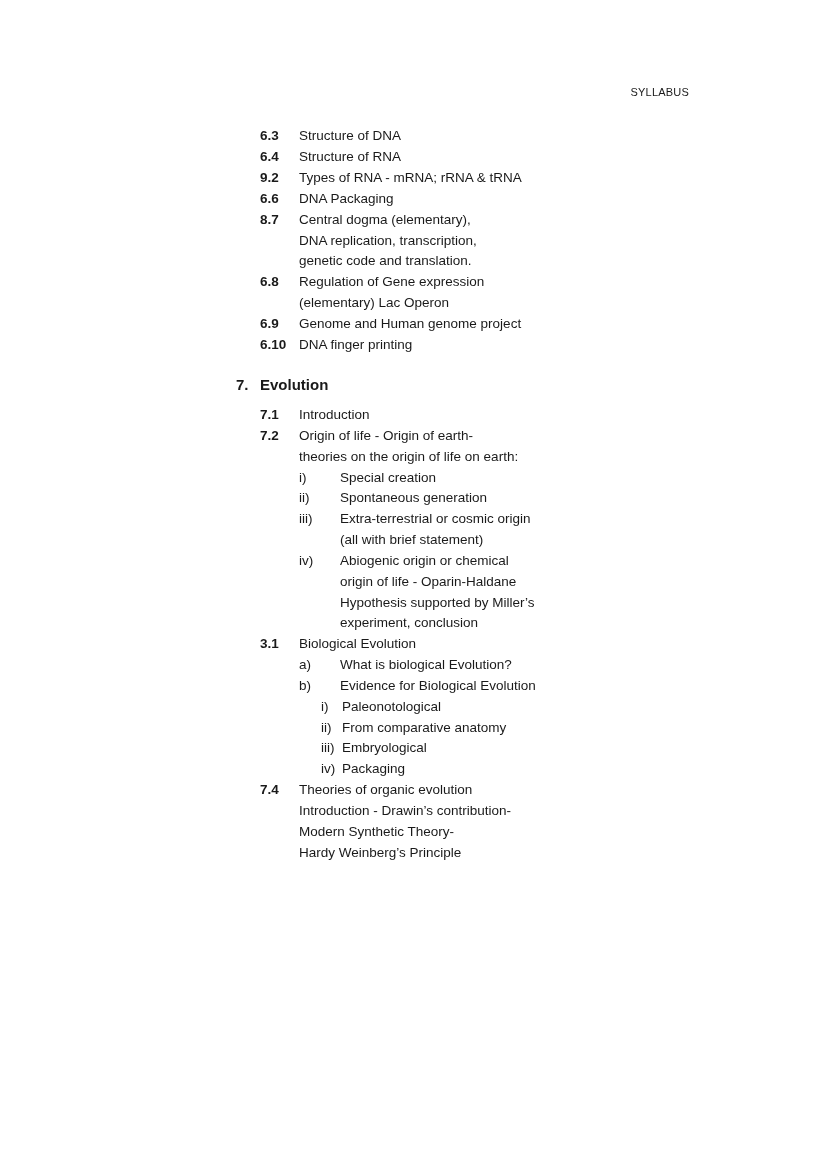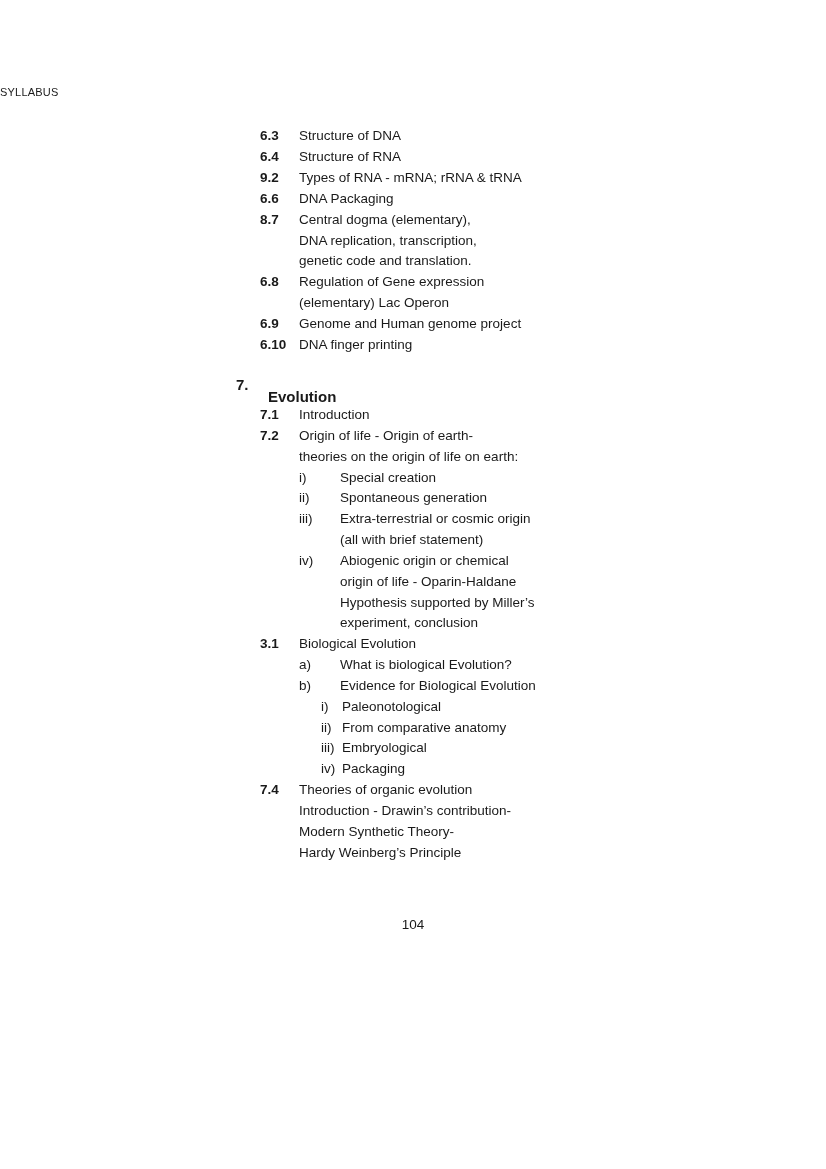--- a/index.html
+++ b/index.html
@@ -1,30 +1,30 @@
 <!DOCTYPE html>
 <html><head>
 <meta charset="utf-8">
 <style>
   html, body { margin:0; padding:0; background:#ffffff; }
   body { width:826px; height:1169px; position:relative; overflow:hidden;
          font-family:"Liberation Sans", sans-serif; color:#1a1a1a; }
   .page { position:absolute; left:0; top:0; width:826px; height:1169px; }
-  .header { position:absolute; top:86px; left:0; width:689px; text-align:left;
+  .header { position:absolute; top:86px; left:0; width:689px; text-align:right;
             font-size:11px; letter-spacing:0.2px; }
   .line { position:absolute; font-size:13.5px; line-height:16px; white-space:nowrap; }
   .num { position:absolute; left:260px;font-weight:bold; }
   .txt { position:absolute; left:299px; }
   .sub-marker { position:absolute; left:299px; }
   .sub-txt { position:absolute; left:340px; }
   .subsub-marker { position:absolute; left:321px; }
   .subsub-txt { position:absolute; left:342px; }
   .section { position:absolute; left:236px; font-size:15px; font-weight:bold; line-height:18px; }
   .section .sec-num { position:absolute; left:0; }
-  .section .sec-title { position:absolute; left:32px; white-space:nowrap;margin-top:12px; }
+  .section .sec-title { position:absolute; left:24px; white-space:nowrap; }
   .footer { position:absolute; top:917px; left:0; width:826px; text-align:center; font-size:13.5px; }
 </style>
 </head>
 <body>
 
 <div class="page">
 
   <div class="header">SYLLABUS</div>
 
   <div class="line" style="top:128px;">
@@ -158,14 +158,13 @@
   <div class="line" style="top:803px;">
     <span class="txt">Introduction - Drawin’s contribution-</span>
   </div>
   <div class="line" style="top:824px;">
     <span class="txt">Modern Synthetic Theory-</span>
   </div>
   <div class="line" style="top:845px;">
     <span class="txt">Hardy Weinberg’s Principle</span>
   </div>
 
-  <div class="footer">104</div>
 </div>
 
 </body></html>

